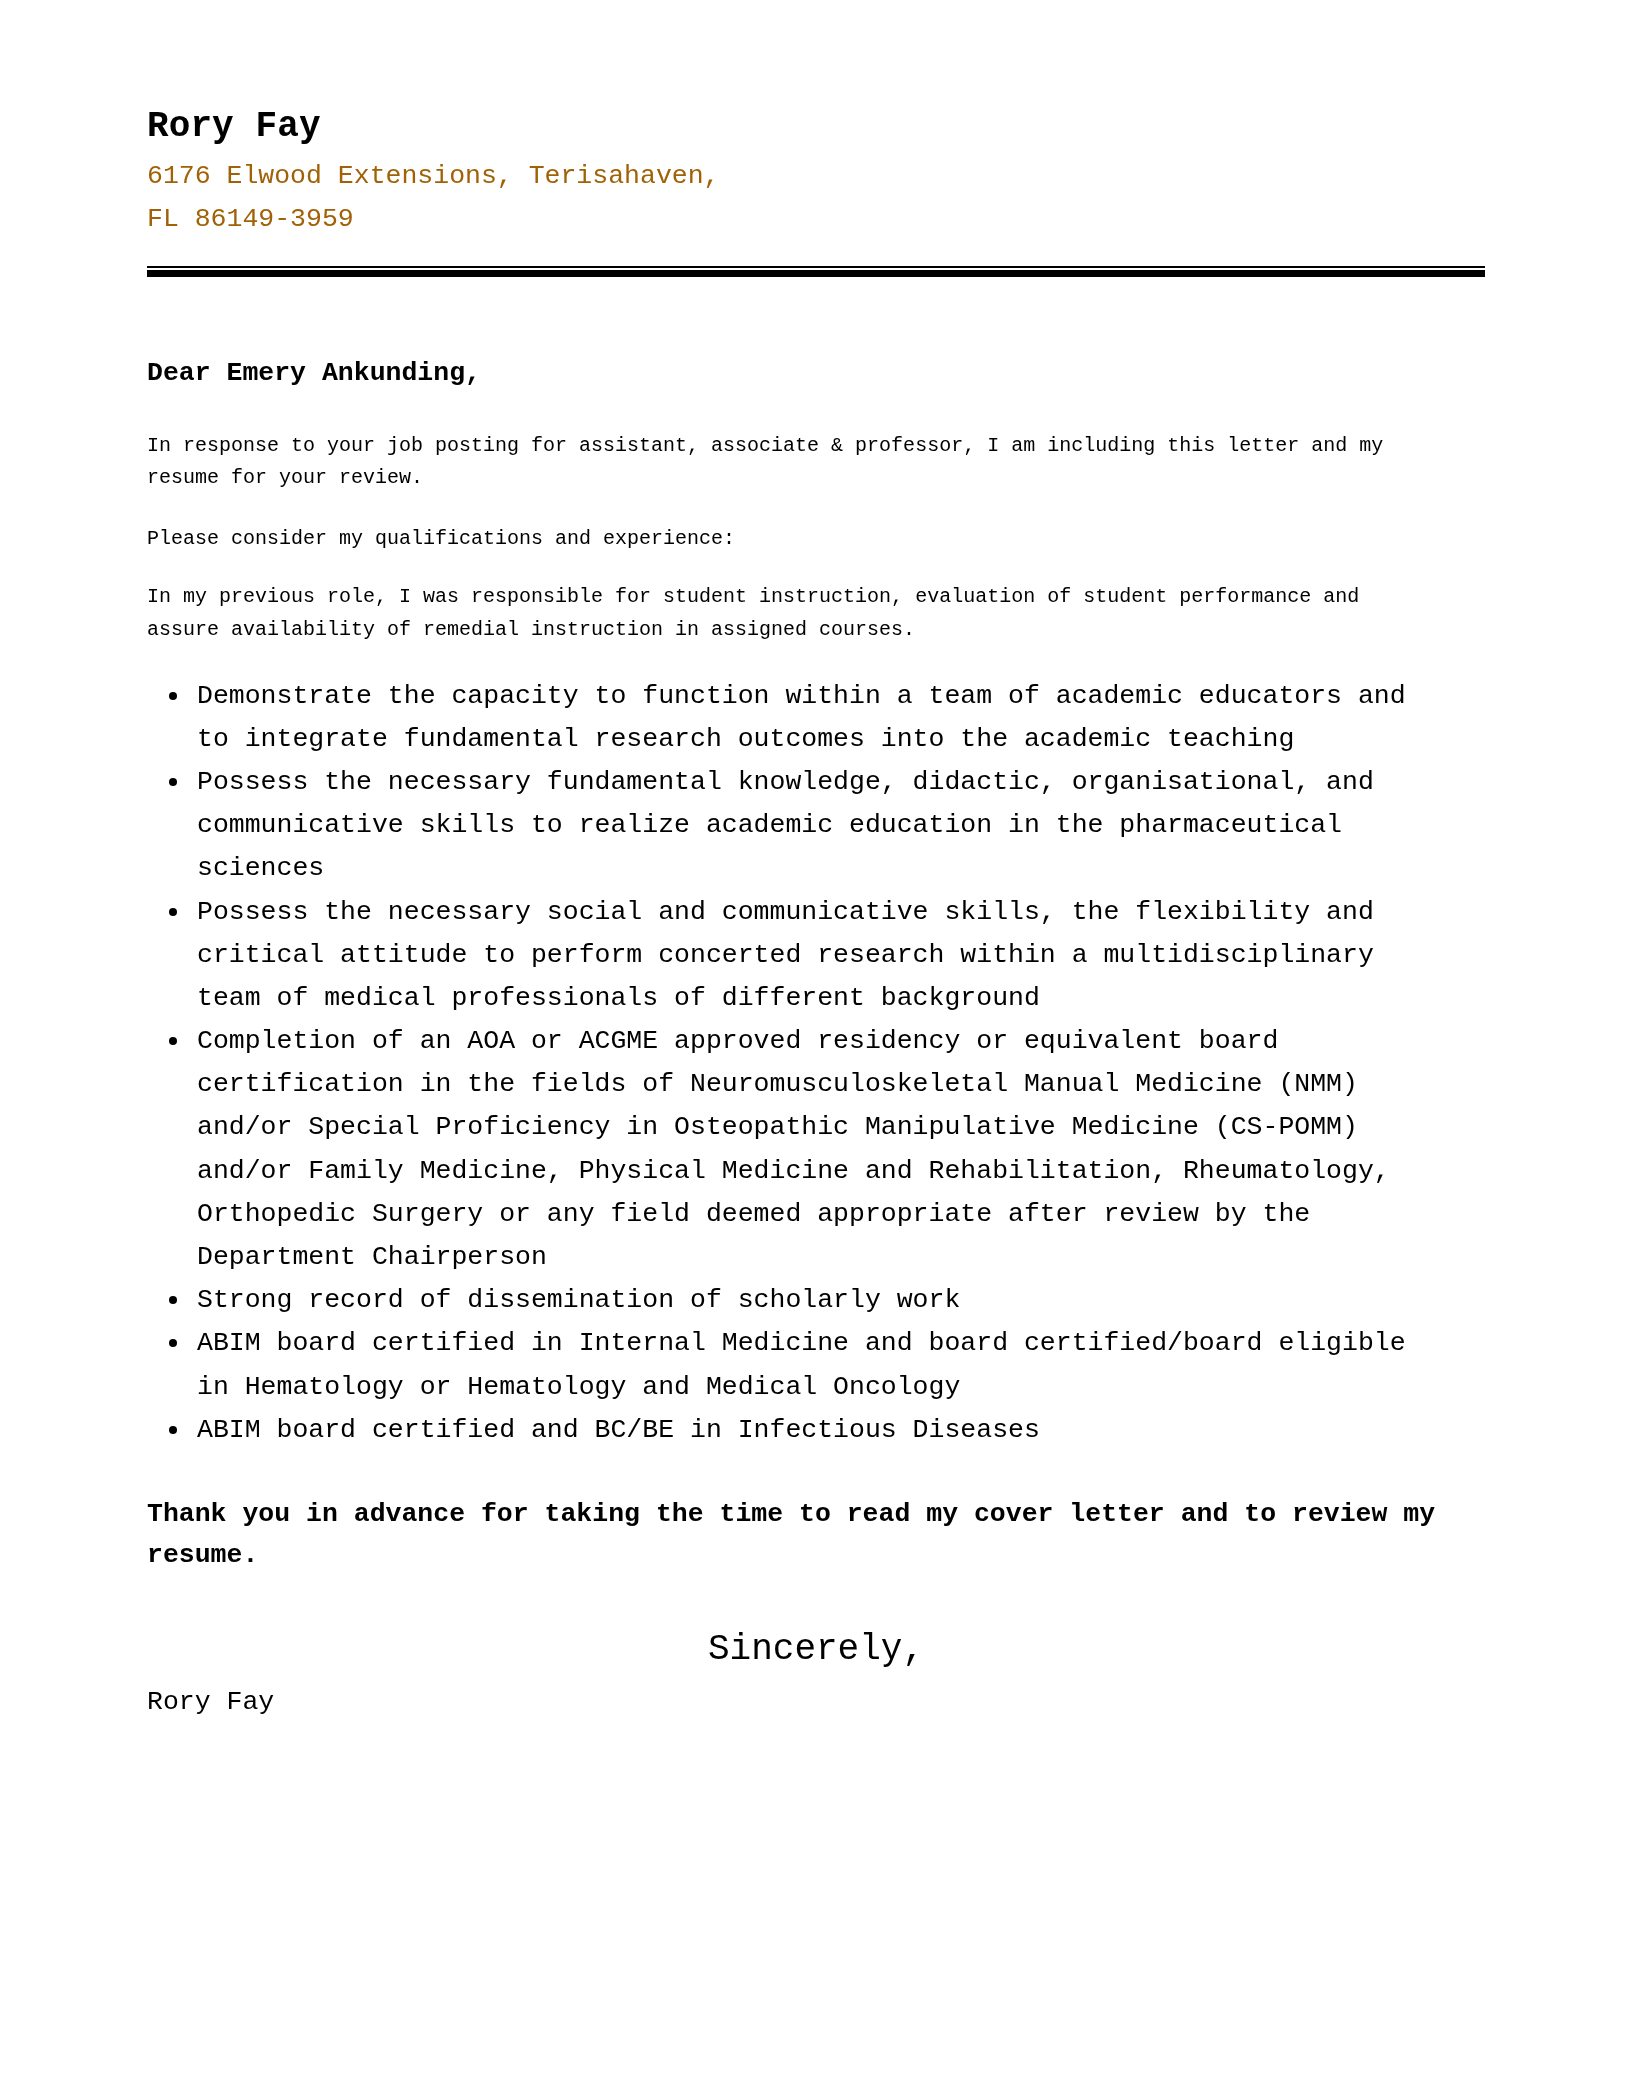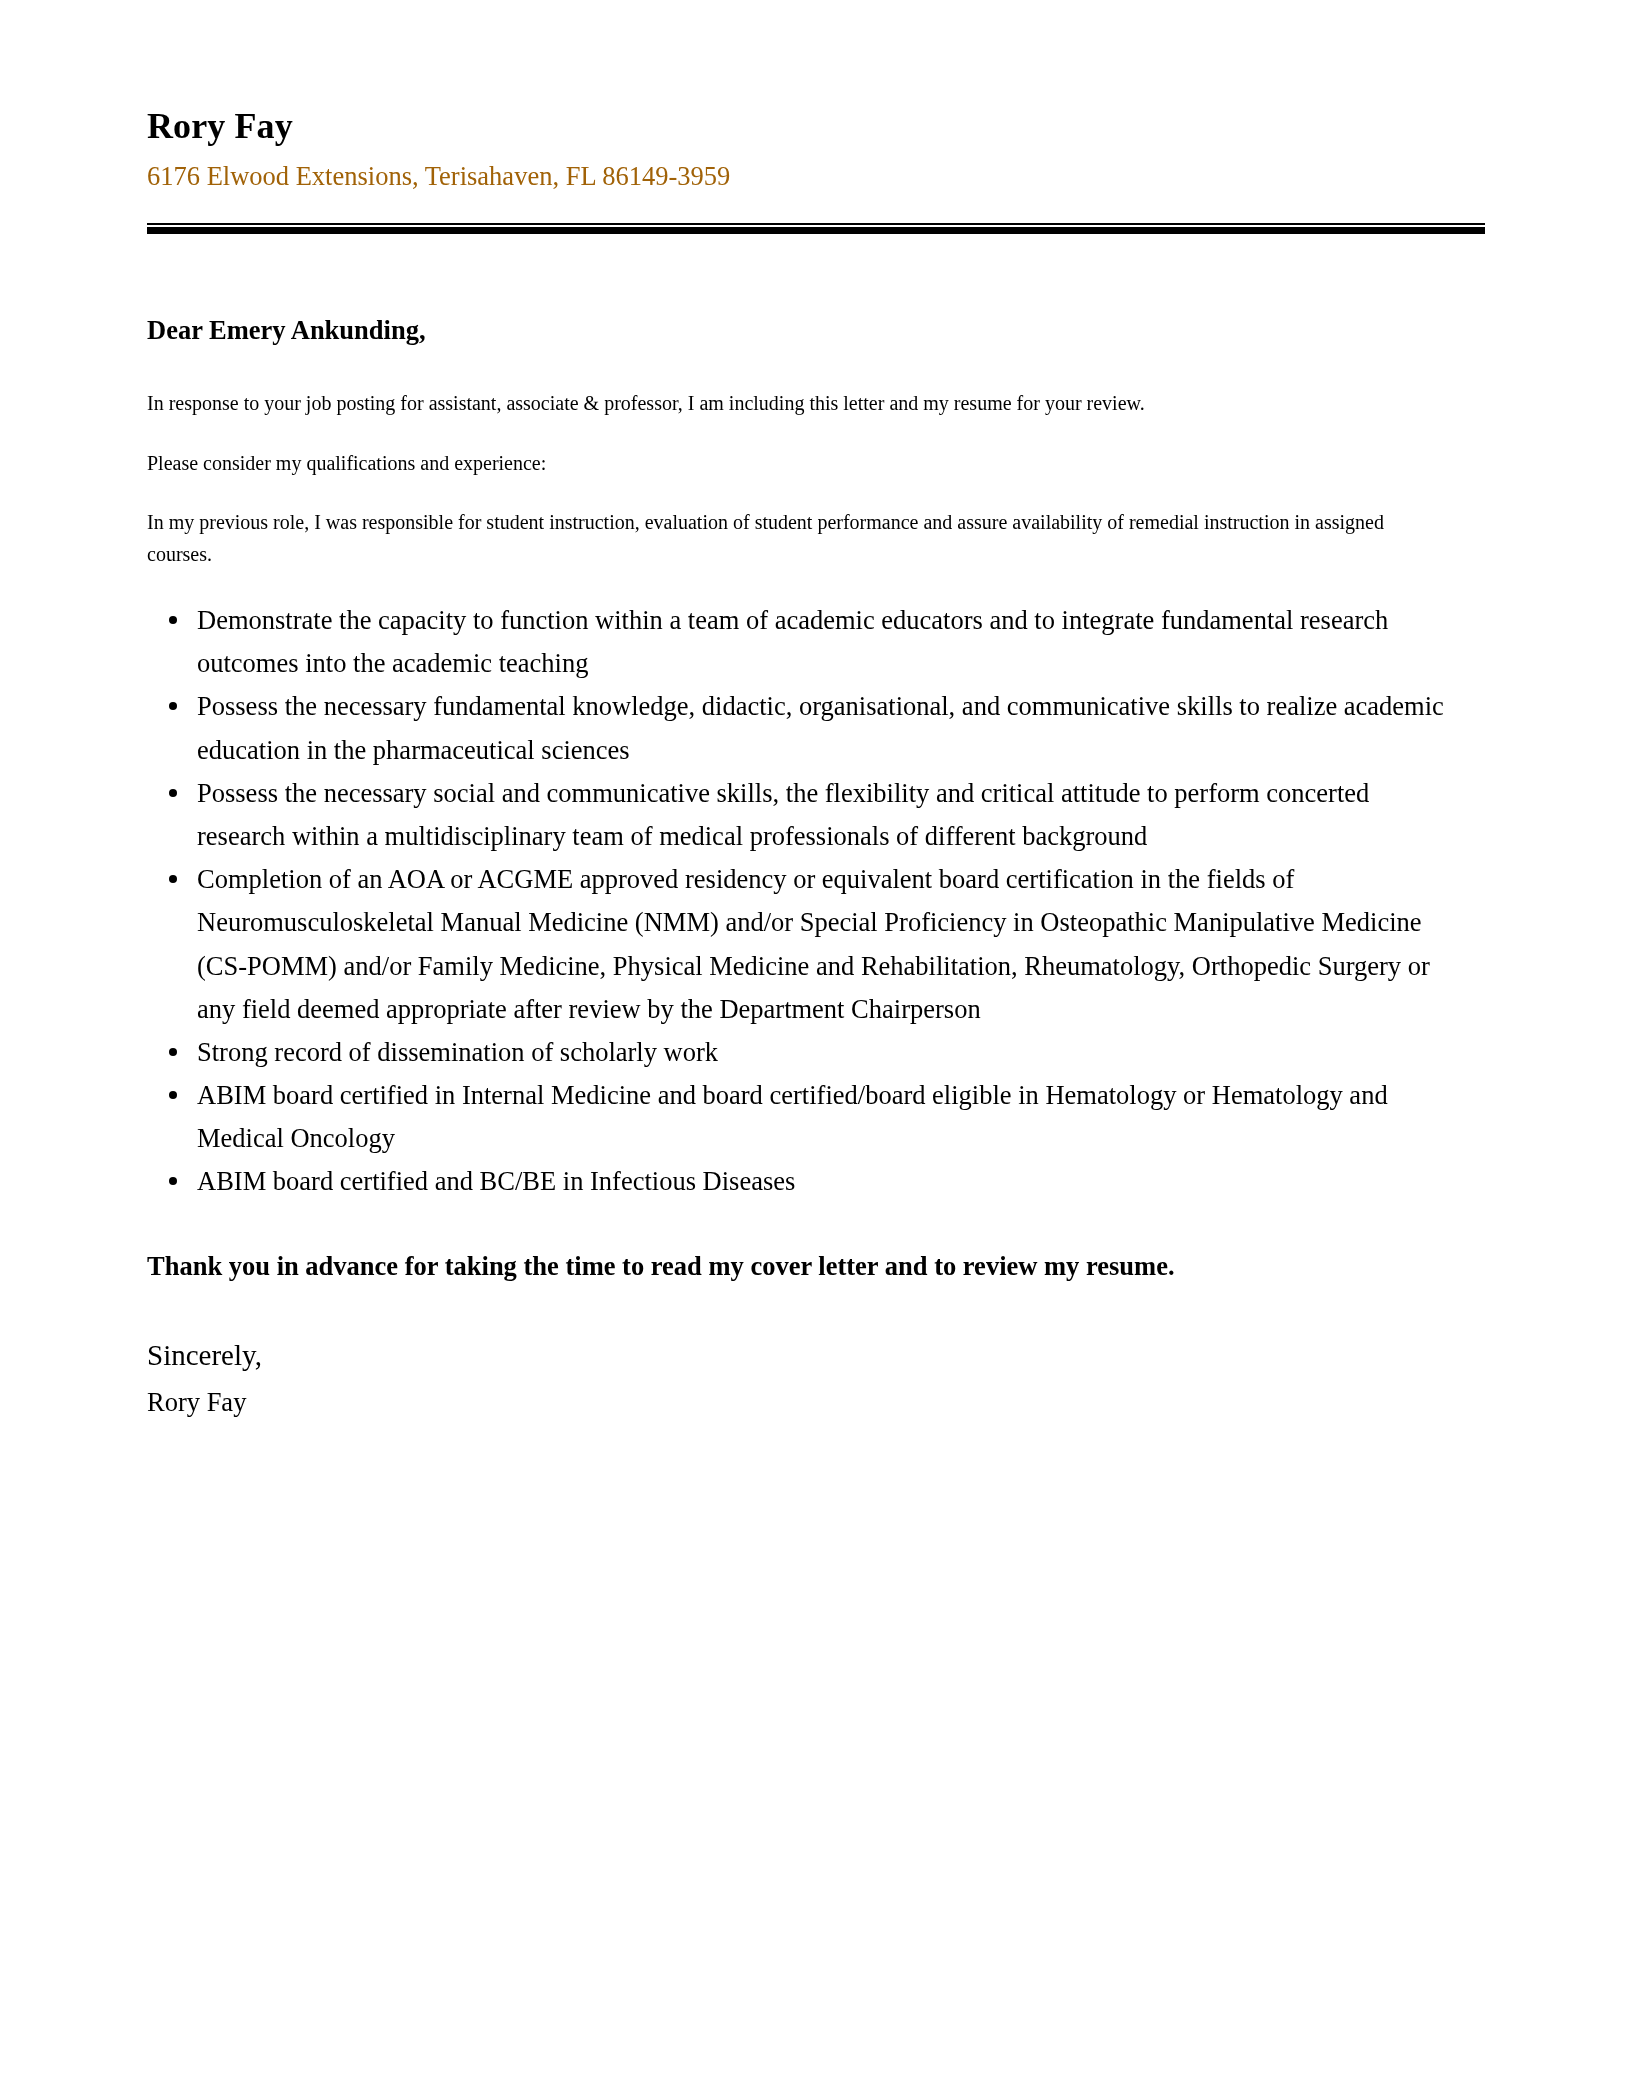--- a/index.html
+++ b/index.html
@@ -6,21 +6,21 @@
     margin: 0;
     padding: 0;
     background: #ffffff;
   }
   .page {
     position: relative;
     width: 1632px;
     height: 2098px;
     background: #ffffff;
     box-sizing: border-box;
-    font-family: Liberation Serif, serif;
+    font-family: Liberation Mono, monospace;
     color: #000000;
     overflow: hidden;
     border-radius: 32px;
   }
   .content {
     position: absolute;
     left: 147px;
     top: 104px;
     width: 1338px;
   }
@@ -113,24 +113,25 @@
     background: #000000;
   }
   .closing-bold {
     font-size: 26.5px;
     font-weight: bold;
     line-height: 1.55;
     margin: 42px 0 46px 0;
     width: 1300px;
   }
   .sign-off {
-    font-size: 29px;
+    font-size: 36px;
     font-weight: normal;
     line-height: 1.55;
     margin: 0;
+    text-align: center;
   }
   .sign-name {
     font-size: 26.5px;
     font-weight: normal;
     line-height: 1.55;
     margin: 4px 0 0 0;
   }
 </style>
 </head>
 <body>

